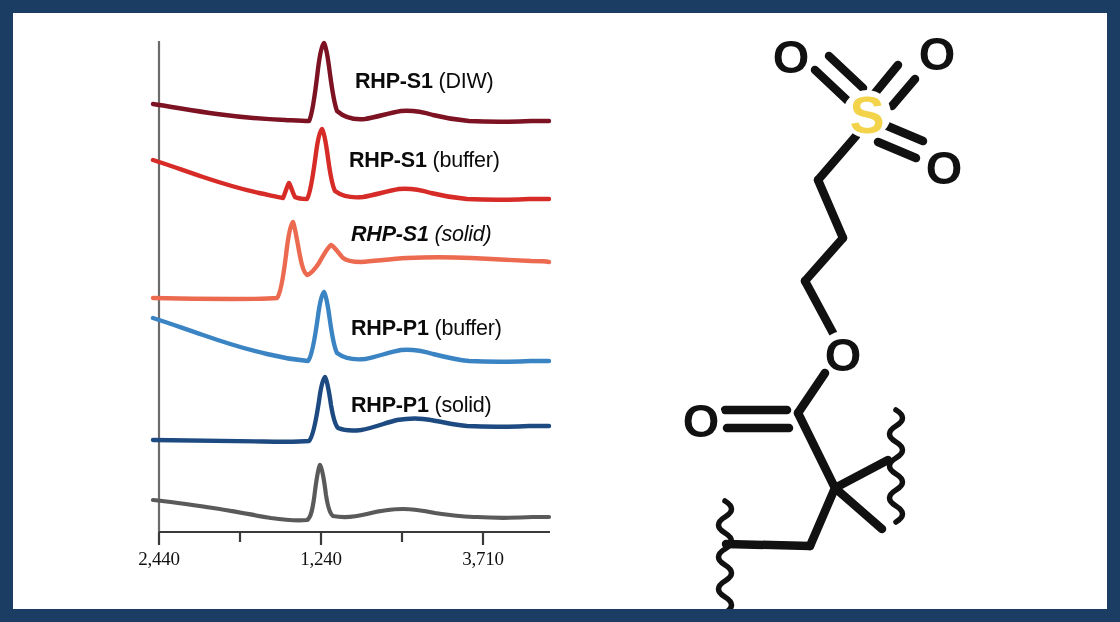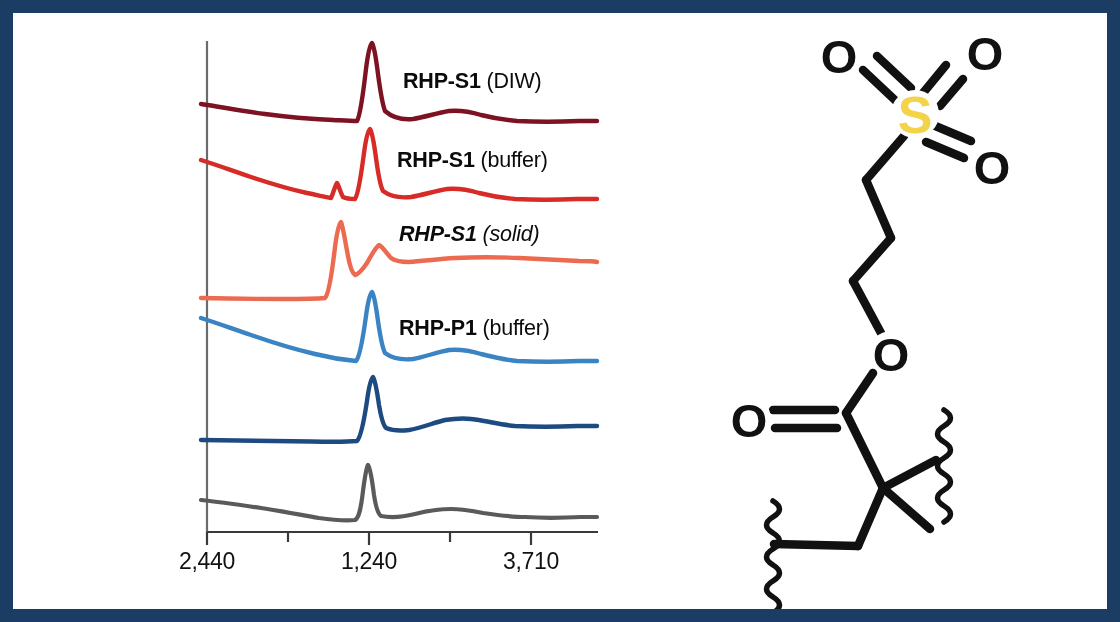--- a/index.html
+++ b/index.html
@@ -16,21 +16,20 @@
     height: 622px;
     background: #ffffff;
     box-sizing: border-box;
     border: 13px solid #1b3c63;
     overflow: hidden;
   }
   #figure-inner {
     position: absolute;
     inset: 0;
     background: #ffffff;
-    margin-left: 48px;
   }
 
   
   #chart-panel {
     position: absolute;
     left: 0px;
     top: 0px;
     width: 590px;
     height: 596px;
   }
@@ -49,25 +48,26 @@
   }
   .series-label .bold-part {
     font-weight: bold;
   }
   .series-label .plain-part {
     font-weight: normal;
   }
 
   .tick-label {
     position: absolute;
-    font-size: 23px;
+    font-size: 19px;
     color: #111111;
     white-space: nowrap;
     text-align: center;
     letter-spacing: -0.3px;
+    font-family: Liberation Serif, serif;
   }
   #x-axis-title {
     position: absolute;
     font-size: 22px;
     color: #111111;
     white-space: nowrap;
     text-align: center;
     letter-spacing: -0.2px;
   }
 
@@ -216,20 +216,23 @@
       </div>
 
       <div class="series-label" style="left:338px; top:209px;font-style:italic;">
         <span class="bold-part">RHP-S1</span><span class="plain-part"> (solid)</span>
       </div>
 
       <div class="series-label" style="left:338px; top:303px;text-align:right;">
         <span class="bold-part">RHP-P1</span><span class="plain-part"> (buffer)</span>
       </div>
 
+      <div class="series-label" style="left:338px; top:380px;">
+        <span class="bold-part">RHP-P1</span><span class="plain-part"> (solid)</span>
+      </div>
 
 
       <div class="tick-label" style="left:96px; top:535px; width:100px;">2,440</div>
       <div class="tick-label" style="left:258px; top:535px; width:100px;">1,240</div>
       <div class="tick-label" style="left:420px; top:535px; width:100px;">3,710</div>
 
     </div>
 
     <div id="molecule-panel">
       <svg id="molecule-svg" width="460" height="596" viewBox="0 0 460 596">

